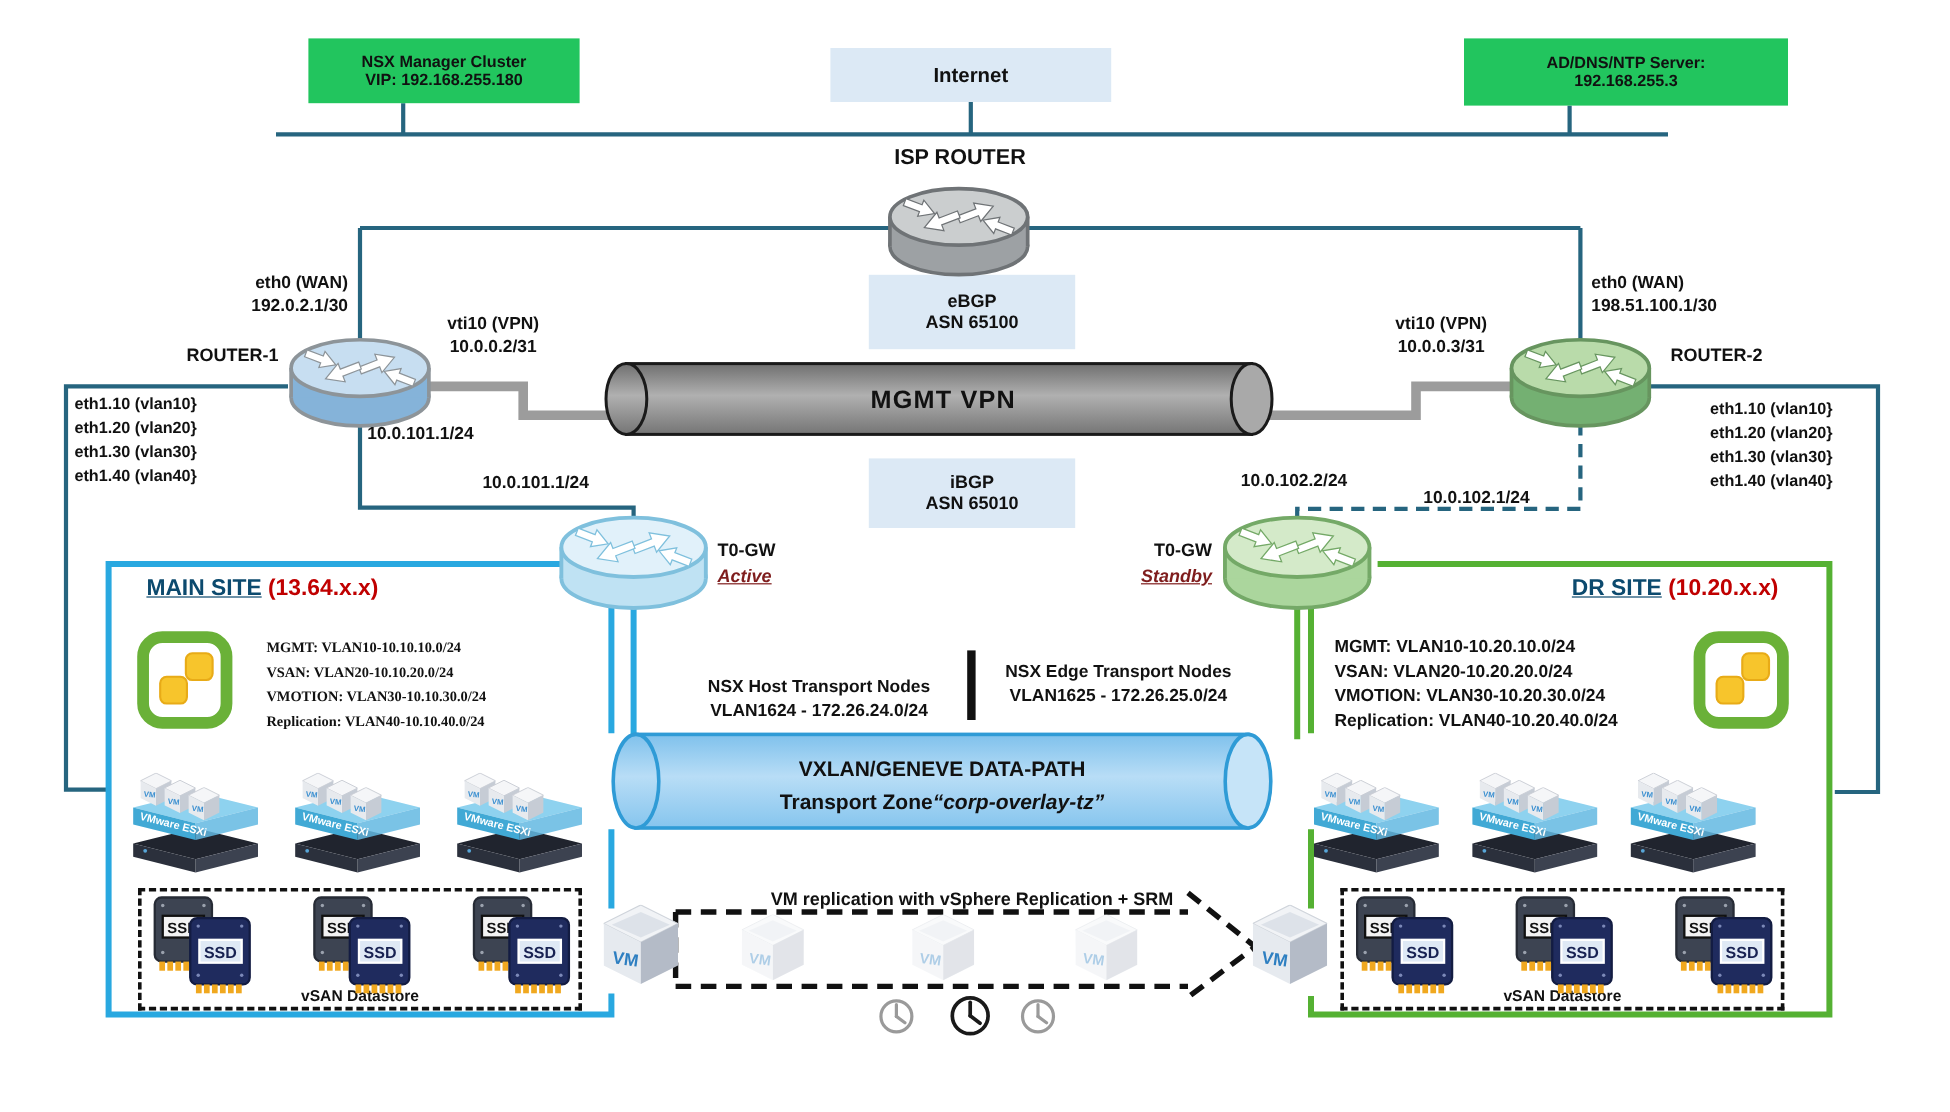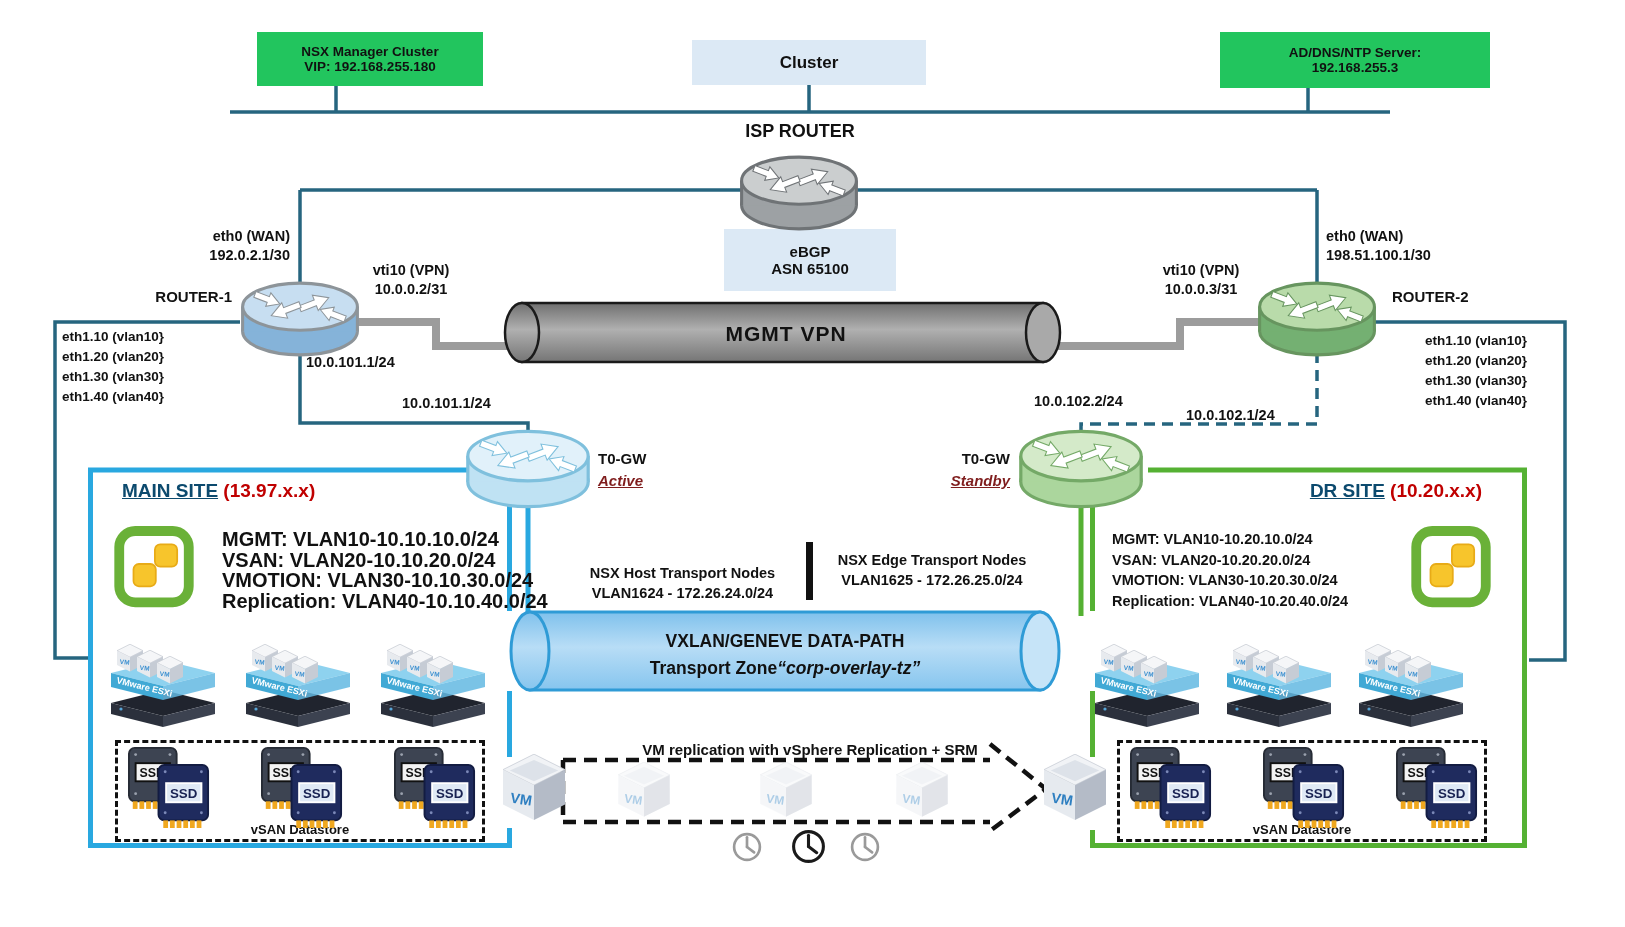--- a/index.html
+++ b/index.html
@@ -184,29 +184,33 @@
       <path d="M563,760 V822"></path>
       <path d="M990,744 L1046,789 L990,831"></path>
     </g>
   </svg>
 
   <div class="box greenbg" style="left:222px;top:32px;width:226px;height:54px;font-size:13.5px;">
     <div>NSX Manager Cluster</div>
     <div>VIP: 192.168.255.180</div>
   </div>
   <div class="box bluebg" style="left:692px;top:40px;width:234px;height:45px;font-size:17px;">
-    <div>Cluster</div>
+    <div>Internet</div>
   </div>
   <div class="box greenbg" style="left:1185px;top:32px;width:270px;height:56px;font-size:13.5px;">
     <div>AD/DNS/NTP Server:</div>
     <div>192.168.255.3</div>
   </div>
   <div class="box bluebg" style="left:724px;top:229px;width:172px;height:62px;font-size:15px;">
     <div>eBGP</div>
     <div>ASN 65100</div>
+  </div>
+  <div class="box bluebg" style="left:724px;top:382px;width:172px;height:58px;font-size:15px;">
+    <div>iBGP</div>
+    <div>ASN 65010</div>
   </div>
 
   <div class="dashedbox" style="left:115px;top:740px;width:364px;height:96px;">
     <div class="vsanlbl">vSAN Datastore</div>
   </div>
   <div class="dashedbox" style="left:1117px;top:740px;width:364px;height:96px;">
     <div class="vsanlbl">vSAN Datastore</div>
   </div>
 
   <svg class="icon" style="left:737px;top:152px;--rb:#9da1a4;--rt:#cbcecf;--rs:#6f7376;" width="124" height="82">
@@ -335,27 +339,27 @@
   </div>
 
   <div class="lbl ctr" style="left:636px;top:320px;width:300px;font-size:21px;letter-spacing:1px;">MGMT VPN</div>
 
   <div class="lbl" style="left:598px;top:449px;font-size:15px;">T0-GW</div>
   <div class="lbl state" style="left:598px;top:471px;font-size:15px;">Active</div>
   <div class="lbl rgt" style="left:925px;top:449px;width:85px;font-size:15px;">T0-GW</div>
   <div class="lbl state rgt" style="left:910px;top:471px;width:100px;font-size:15px;">Standby</div>
 
   <div class="lbl" style="left:122px;top:478px;font-size:19px;">
-    <span class="redu">MAIN SITE</span><span class="red" style="white-space:pre;"> (13.97.x.x)</span>
+    <span class="redu">MAIN SITE</span><span class="red" style="white-space:pre;"> (13.64.x.x)</span>
   </div>
   <div class="lbl rgt" style="left:1282px;top:478px;width:200px;font-size:19px;">
     <span class="redu">DR SITE</span><span class="red" style="white-space:pre;"> (10.20.x.x)</span>
   </div>
 
-  <div class="lbl vlist" style="left:222px;top:529px;font-size:20px;line-height:20.5px;">
+  <div class="lbl vlist" style="left:222px;top:529px;font-size:12px;line-height:20.5px;font-family:Liberation Serif, serif;">
     <div>MGMT: VLAN10-10.10.10.0/24</div>
     <div>VSAN: VLAN20-10.10.20.0/24</div>
     <div>VMOTION: VLAN30-10.10.30.0/24</div>
     <div>Replication: VLAN40-10.10.40.0/24</div>
   </div>
   <div class="lbl vlist" style="left:1112px;top:529px;font-size:14.5px;line-height:20.5px;">
     <div>MGMT: VLAN10-10.20.10.0/24</div>
     <div>VSAN: VLAN20-10.20.20.0/24</div>
     <div>VMOTION: VLAN30-10.20.30.0/24</div>
     <div>Replication: VLAN40-10.20.40.0/24</div>

